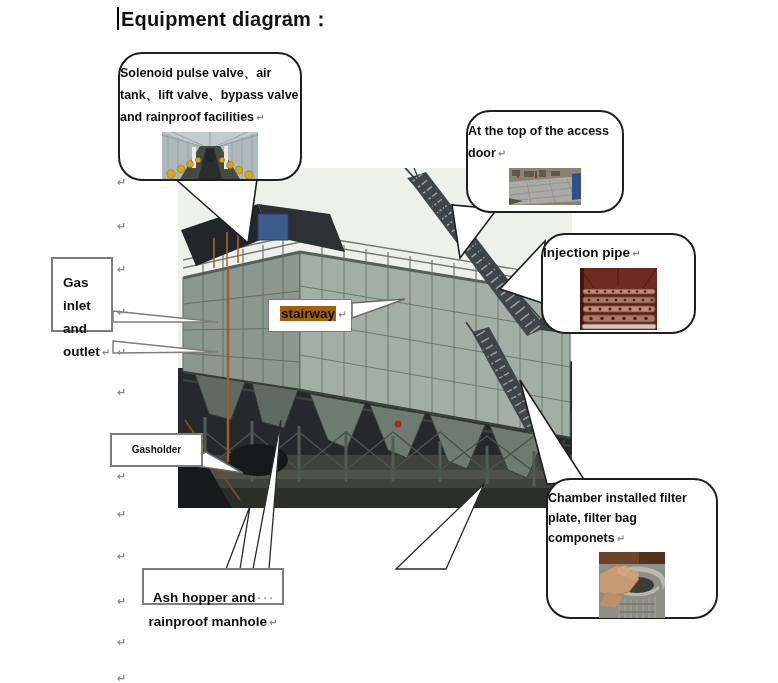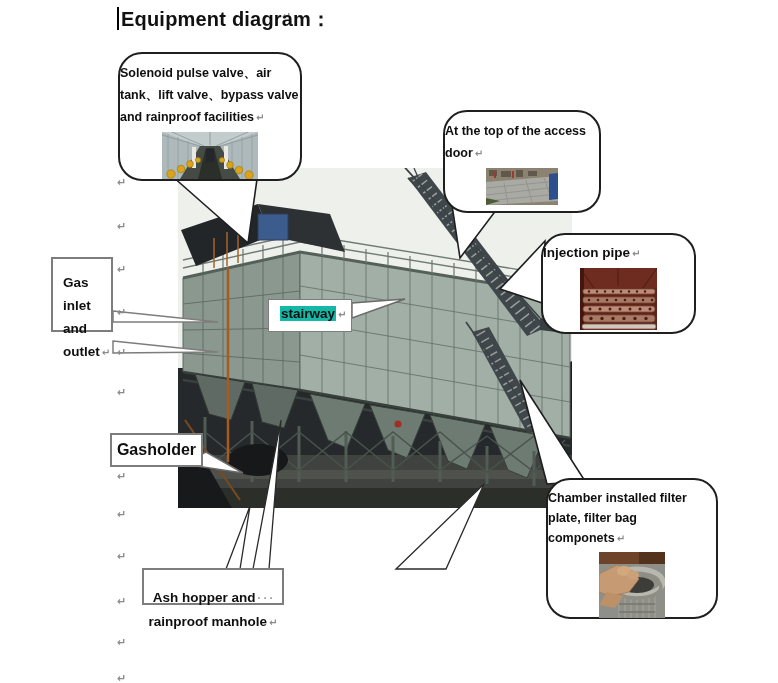--- a/index.html
+++ b/index.html
@@ -13,21 +13,21 @@
   .mark-inline{color:#8a8a8a;font-size:10px;font-weight:bold;margin-left:2px;}
   .bubble{position:absolute;z-index:3;background:#fff;border:2px solid #1f1f1f;border-radius:24px;
           text-align:left;font-weight:bold;color:#0f0f0f;box-sizing:border-box;}
   .bubble .bline{line-height:22px;font-size:12.5px;white-space:nowrap;}
   .bubble svg{display:block;margin:3px auto 0 auto;}
   .box{position:absolute;z-index:3;background:#fff;border:2px solid #7d7d7d;font-weight:bold;
        color:#0f0f0f;box-sizing:border-box;}
   .box .xline{font-size:13.5px;line-height:23px;white-space:nowrap;}
   .center{text-align:center;}
   #stairway-box .xline{line-height:28px;}
-  #stairway-box .shade{background:#14b8a6;padding:0 1px;}
+  #stairway-box .shade{background:#a16207;padding:0 1px;}
 </style>
 </head>
 <body>
 
 <div id="canvas">
 
   <svg id="artlayer" width="778" height="683" viewBox="0 0 778 683">
     <defs>
       <clipPath id="photoClip">
           <rect x="178" y="168" width="394" height="340"></rect>
@@ -162,21 +162,21 @@
           <circle cx="9" cy="42" r="4.2"></circle>
         <circle cx="68" cy="33" r="3.4"></circle>
           <circle cx="77" cy="38" r="3.8"></circle>
           <circle cx="87" cy="43" r="4.2"></circle>
         <circle cx="36" cy="28" r="2.6"></circle>
           <circle cx="60" cy="28" r="2.6"></circle>
       </g>
     </svg>
   </div>
 
-  <div class="bubble" style="left:443px;top:110px;width:158px;height:103px;padding-top:8px;">
+  <div class="bubble" style="left:466px;top:110px;width:158px;height:103px;padding-top:8px;">
     <div class="bline">At the top of the access</div>
     <div class="bline"><span>door</span><span class="mark-inline">↵</span></div>
     <svg width="72" height="37" viewBox="0 0 72 37">
       <rect width="72" height="37" fill="#8c8272"></rect>
       <g fill="#5f584b">
         <rect x="3" y="2" width="8" height="6"></rect>
           <rect x="15" y="3" width="10" height="6"></rect>
         <rect x="30" y="2" width="7" height="7"></rect>
           <rect x="42" y="3" width="9" height="5"></rect>
       </g>
@@ -264,21 +264,21 @@
     <div class="xline">inlet</div>
     <div class="xline">and</div>
     <div class="xline"><span>outlet</span><span class="mark-inline">↵</span></div>
   </div>
 
   <div class="box" id="stairway-box" style="left:268px;top:299px;width:84px;height:33px;padding-left:11px;border-width:1.5px;">
     <div class="xline"><span class="shade">stairway</span><span class="mark-inline">↵</span></div>
   </div>
 
   <div class="box center" style="left:110px;top:433px;width:93px;height:34px;">
-    <div class="xline" style="line-height:30px;font-size:16px;">Gasholder</div>
+    <div class="xline" style="line-height:30px;font-size:10px;">Gasholder</div>
   </div>
 
   <div class="box center" style="left:142px;top:568px;width:142px;height:37px;padding-top:16px;">
     <div class="xline"><span>Ash hopper and</span><span class="mark-inline">· · ·</span></div>
     <div class="xline"><span>rainproof manhole</span><span class="mark-inline">↵</span></div>
   </div>
 
 
 </div>
 

